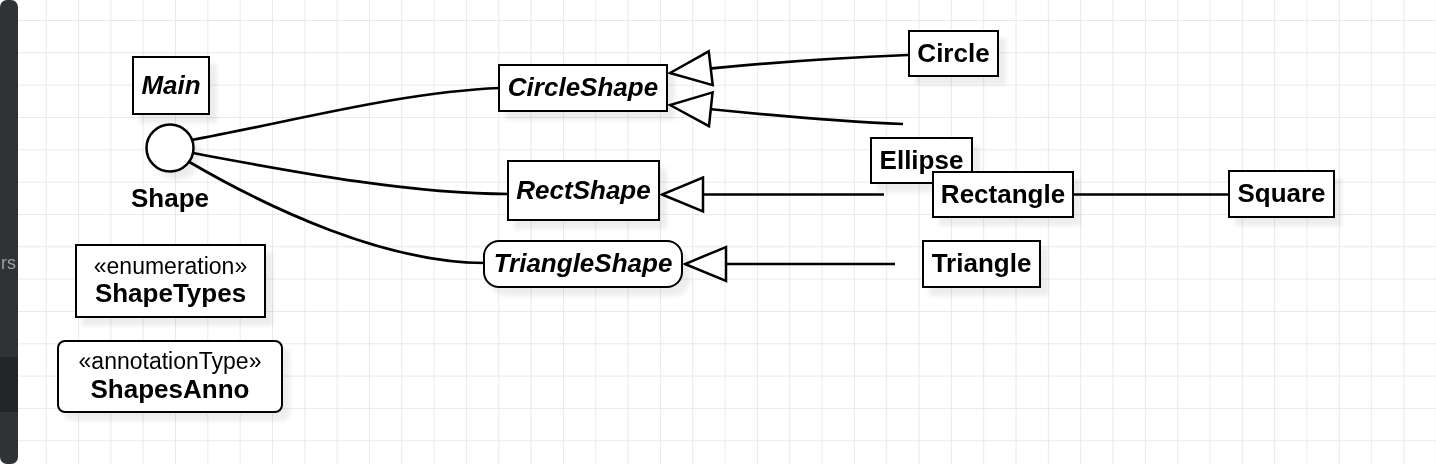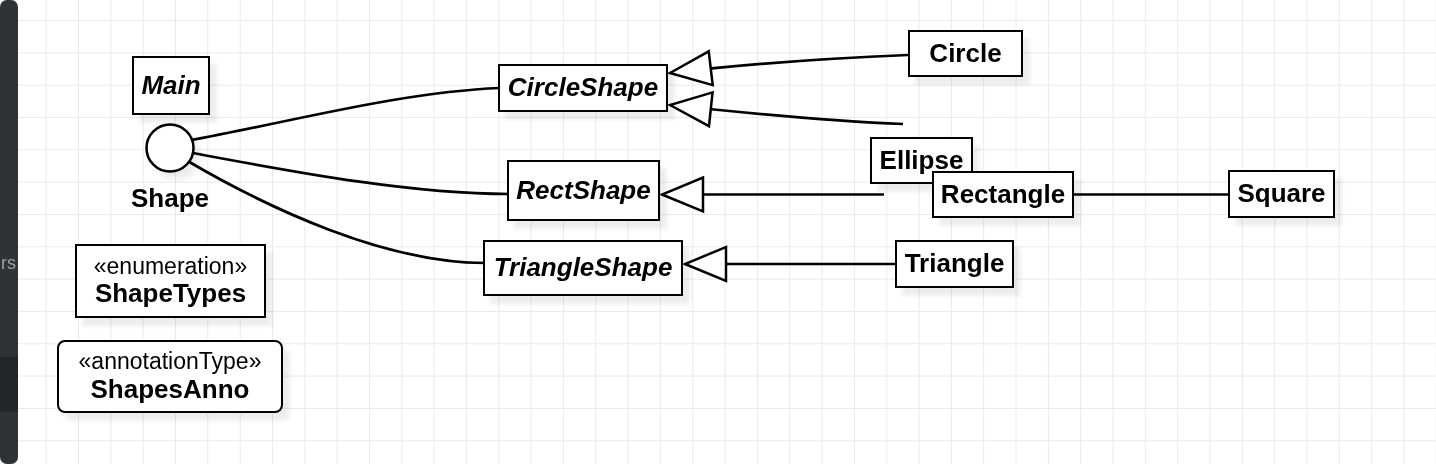--- a/index.html
+++ b/index.html
@@ -84,37 +84,37 @@
 <div class="free-label" style="left:120px;top:183px;width:100px;">Shape</div>
 
 <div class="node abstract" style="left:498px;top:64px;width:170px;height:48px;">
   <span>CircleShape</span>
 </div>
 
 <div class="node abstract" style="left:507px;top:160px;width:153px;height:61px;">
   <span>RectShape</span>
 </div>
 
-<div class="node abstract" style="left:483px;top:240px;width:200px;height:56px;">
+<div class="node abstract" style="left:483px;top:240px;width:200px;height:48px;border-radius:16px;">
   <span>TriangleShape</span>
 </div>
 
-<div class="node" style="left:908px;top:30px;width:115px;height:47px;">
+<div class="node" style="left:908px;top:30px;width:91px;height:47px;">
   <span>Circle</span>
 </div>
 
 <div class="node" style="left:870px;top:101px;width:103px;height:47px;margin-top:36px;">
   <span>Ellipse</span>
 </div>
 
 <div class="node" style="left:884px;top:171px;width:142px;height:47px;margin-left:48px;">
   <span>Rectangle</span>
 </div>
 
-<div class="node" style="left:895px;top:240px;width:119px;height:48px;">
+<div class="node" style="left:922px;top:240px;width:119px;height:48px;">
   <span>Triangle</span>
 </div>
 
 <div class="node" style="left:1228px;top:170px;width:107px;height:48px;">
   <span>Square</span>
 </div>
 
 <div class="node" style="left:75px;top:244px;width:191px;height:74px;justify-content:center;">
   <span class="stereo">«enumeration»</span>
   <span>ShapeTypes</span>

